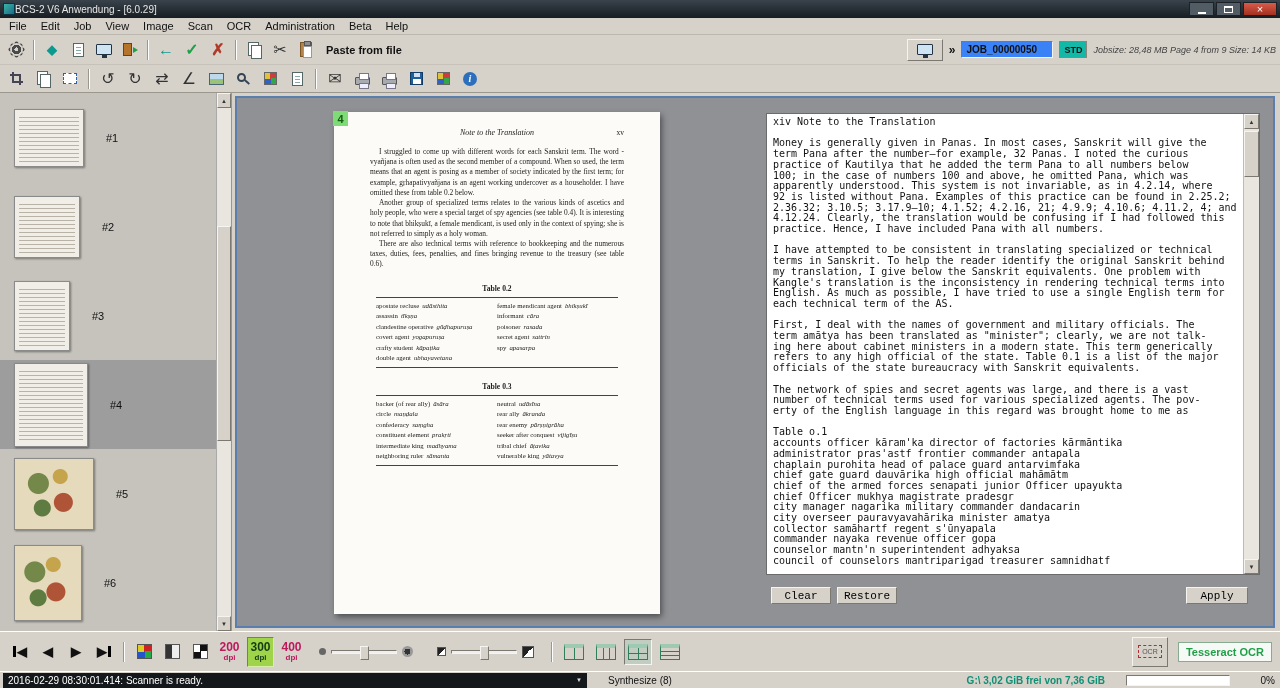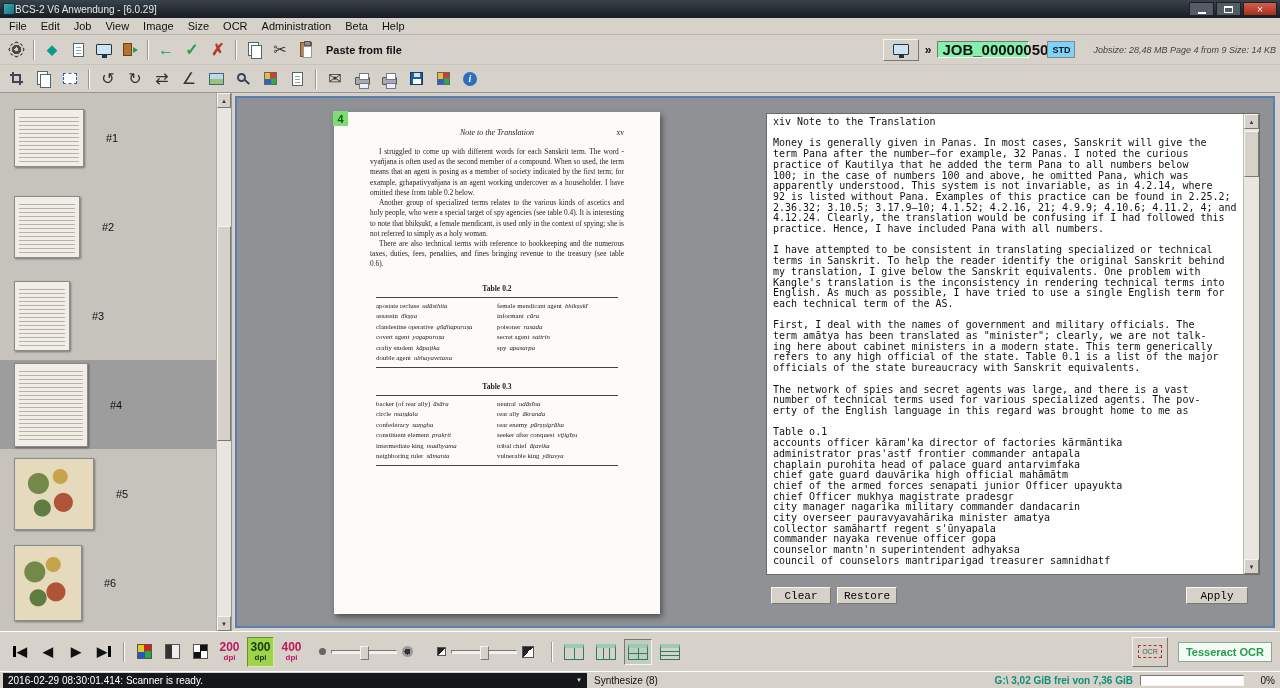--- a/index.html
+++ b/index.html
@@ -32,22 +32,22 @@
   .glyph-teal{color:#0c9a8f;font-weight:bold}
   .glyph-green{color:#1fa048;font-weight:bold}
   .glyph-red{color:#b03a2a;font-weight:bold}
   .glyph-dark{color:#333}
   .combo{width:308px;height:20px;background:#fff;border:1px solid;border-color:#7a7870 #f5f4f0 #f5f4f0 #7a7870;display:flex;align-items:center;margin-right:6px}
   .combo-text{flex:1;font-size:11px;font-weight:bold;padding:0 5px;white-space:nowrap;overflow:hidden}
   .dd{width:17px;height:18px;background:#d6d2ca;border:1px solid;border-color:#f5f4f0 #7a7870 #7a7870 #f5f4f0;display:flex;align-items:center;justify-content:center;font-size:6px;color:#222}
   .tlabel{font-size:11px;font-weight:bold;margin-left:6px;white-space:nowrap}
   .monitorbtn{width:36px;height:22px;border:1px solid;border-color:#f5f4f0 #7a7870 #7a7870 #f5f4f0;display:inline-flex;align-items:center;justify-content:center;background:#d6d2ca}
   .chev{font-size:12px;font-weight:bold;margin:0 4px}
-  .jobfield{width:92px;height:17px;background:#86efac;border:1px solid;border-color:#7a7870 #f5f4f0 #f5f4f0 #7a7870;font-size:15px;font-weight:bold;display:inline-flex;align-items:center;padding:0 4px;white-space:nowrap}
-  .stdbox{height:17px;padding:0 4px;border:1px solid #8a867e;display:inline-flex;align-items:center;font-size:9px;font-weight:bold;background:#7dd3fc;margin:0 16px}
+  .jobfield{width:92px;height:17px;background:#3b82f6;border:1px solid;border-color:#7a7870 #f5f4f0 #f5f4f0 #7a7870;font-size:10px;font-weight:bold;display:inline-flex;align-items:center;padding:0 4px;white-space:nowrap}
+  .stdbox{height:17px;padding:0 4px;border:1px solid #8a867e;display:inline-flex;align-items:center;font-size:9px;font-weight:bold;background:#14b8a6;margin:0 4px}
   .jobsize{font-size:9px;font-style:italic;color:#444;white-space:nowrap}
 
   
   .i-gear{position:relative;width:13px;height:13px;border-radius:50%;background:radial-gradient(circle,#d6d2ca 0 2px,#4a4a4a 2px 4.5px,rgba(0,0,0,0) 4.5px);box-shadow:0 -6px 0 -4.5px #4a4a4a,0 6px 0 -4.5px #4a4a4a,6px 0 0 -4.5px #4a4a4a,-6px 0 0 -4.5px #4a4a4a,4px -4px 0 -4.5px #4a4a4a,-4px 4px 0 -4.5px #4a4a4a,4px 4px 0 -4.5px #4a4a4a,-4px -4px 0 -4.5px #4a4a4a}
   .i-page{position:relative;width:11px;height:14px;background:#fff;border:1px solid #566}
   .i-page::after{content:"";position:absolute;left:2px;right:2px;top:3px;height:8px;background:repeating-linear-gradient(#8aa 0 1px,rgba(0,0,0,0) 1px 3px)}
   .i-pages{position:relative;width:13px;height:15px}
   .i-pages::before{content:"";position:absolute;left:0;top:0;width:9px;height:12px;background:#fff;border:1px solid #566}
   .i-pages::after{content:"";position:absolute;left:3px;top:3px;width:9px;height:12px;background:#fff;border:1px solid #566}
   .i-paste{position:relative;width:12px;height:15px;background:#b5824a;border:1px solid #7a5526}
@@ -137,21 +137,21 @@
   .vic{width:20px;height:16px;border:1px solid #2e7d5b;border-top:4px solid #9ec9b2;background:#fff}
   .v1{background:linear-gradient(90deg,rgba(0,0,0,0) 0 9px,#2e7d5b 9px 10px,rgba(0,0,0,0) 10px)}
   .v2{background:linear-gradient(90deg,rgba(0,0,0,0) 0 6px,#2e7d5b 6px 7px,rgba(0,0,0,0) 7px 12px,#2e7d5b 12px 13px,rgba(0,0,0,0) 13px)}
   .v3{background:linear-gradient(90deg,rgba(0,0,0,0) 0 9px,#2e7d5b 9px 10px,rgba(0,0,0,0) 10px),linear-gradient(rgba(0,0,0,0) 0 5px,#2e7d5b 5px 6px,rgba(0,0,0,0) 6px)}
   .v4{background:linear-gradient(rgba(0,0,0,0) 0 3px,#2e7d5b 3px 4px,rgba(0,0,0,0) 4px 7px,#2e7d5b 7px 8px,rgba(0,0,0,0) 8px)}
   .ocrareabtn{width:36px;height:30px;display:flex;align-items:center;justify-content:center;border:1px solid;border-color:#f5f4f0 #7a7870 #7a7870 #f5f4f0;background:#d6d2ca}
   .ocrdash{border:1px dashed #b03030;padding:2px 3px;font-size:7px;color:#555;line-height:1}
   .tess{height:20px;padding:0 7px;display:flex;align-items:center;background:#f6faf6;border:1px solid #86ab8e;color:#1fa048;font-weight:bold;font-size:11px;margin-left:6px}
 
   
-  .statusbar{height:17px;display:flex;align-items:center;border-top:1px solid #fff;font-size:10px;padding:0 3px;gap:7px;flex:0 0 auto}
+  .statusbar{height:17px;display:flex;align-items:center;border-top:1px solid #fff;font-size:10px;padding:0 3px;gap:21px;flex:0 0 auto}
   .statmsg{width:584px;height:15px;background:#15181b;color:#fff;display:flex;align-items:center;padding:0 5px;white-space:nowrap;overflow:hidden}
   .statdd{margin-left:auto;font-size:6px;color:#ddd}
   .disk{color:#0f8f75;font-weight:bold;white-space:nowrap}
   .progress{width:104px;height:11px;background:#fff;border:1px solid;border-color:#7a7870 #f5f4f0 #f5f4f0 #7a7870}
   .pct{width:26px;text-align:right;padding-right:2px}
 </style>
 </head>
 <body>
 
 <div class="app">
@@ -169,21 +169,21 @@
       <span class="wbtn close">×</span>
     </span>
   </div>
 
   <div class="menubar">
       <span class="menu-item">File</span>
       <span class="menu-item">Edit</span>
       <span class="menu-item">Job</span>
       <span class="menu-item">View</span>
       <span class="menu-item">Image</span>
-      <span class="menu-item">Size</span>
+      <span class="menu-item">Scan</span>
       <span class="menu-item">OCR</span>
       <span class="menu-item">Administration</span>
       <span class="menu-item">Beta</span>
       <span class="menu-item">Help</span>
     </div>
 
   <div class="toolbar tb1">
     <span class="ic">
         <span class="i-gear"></span>
       </span>

